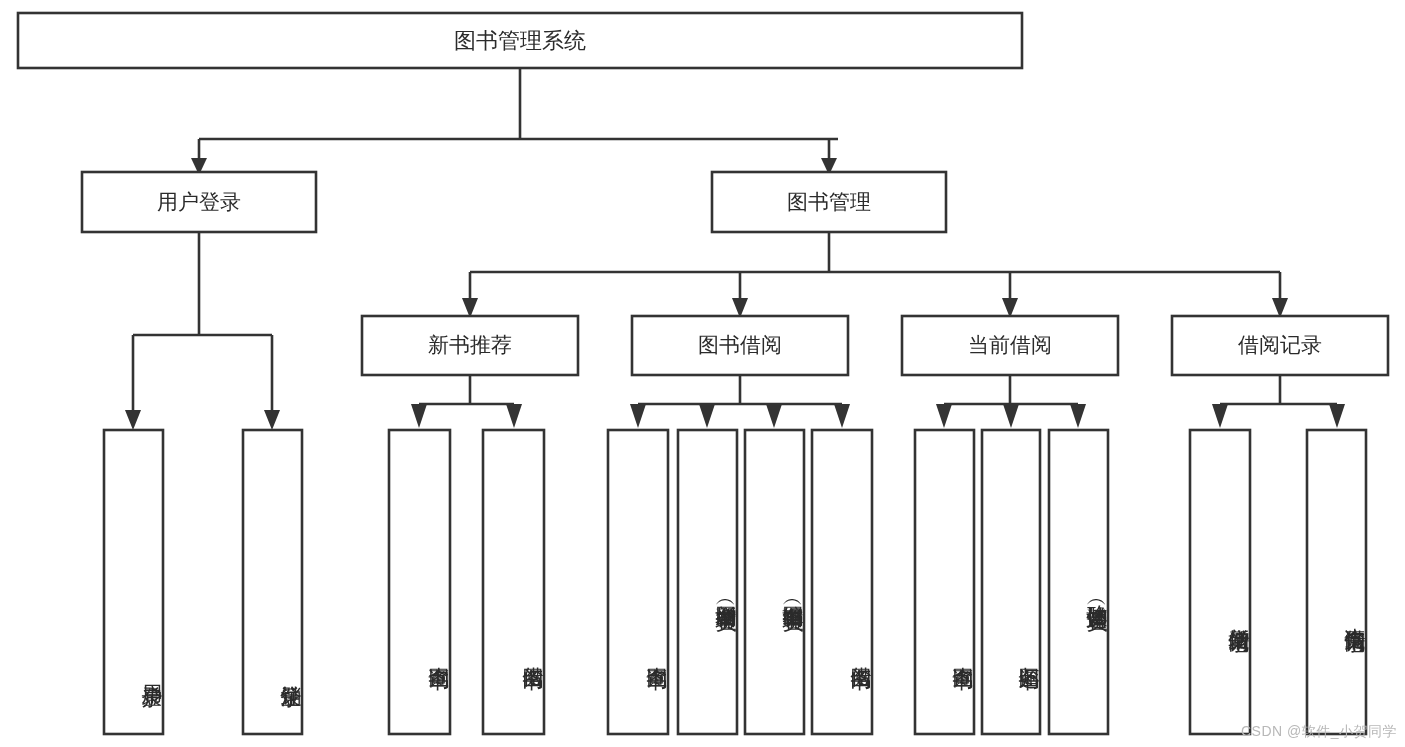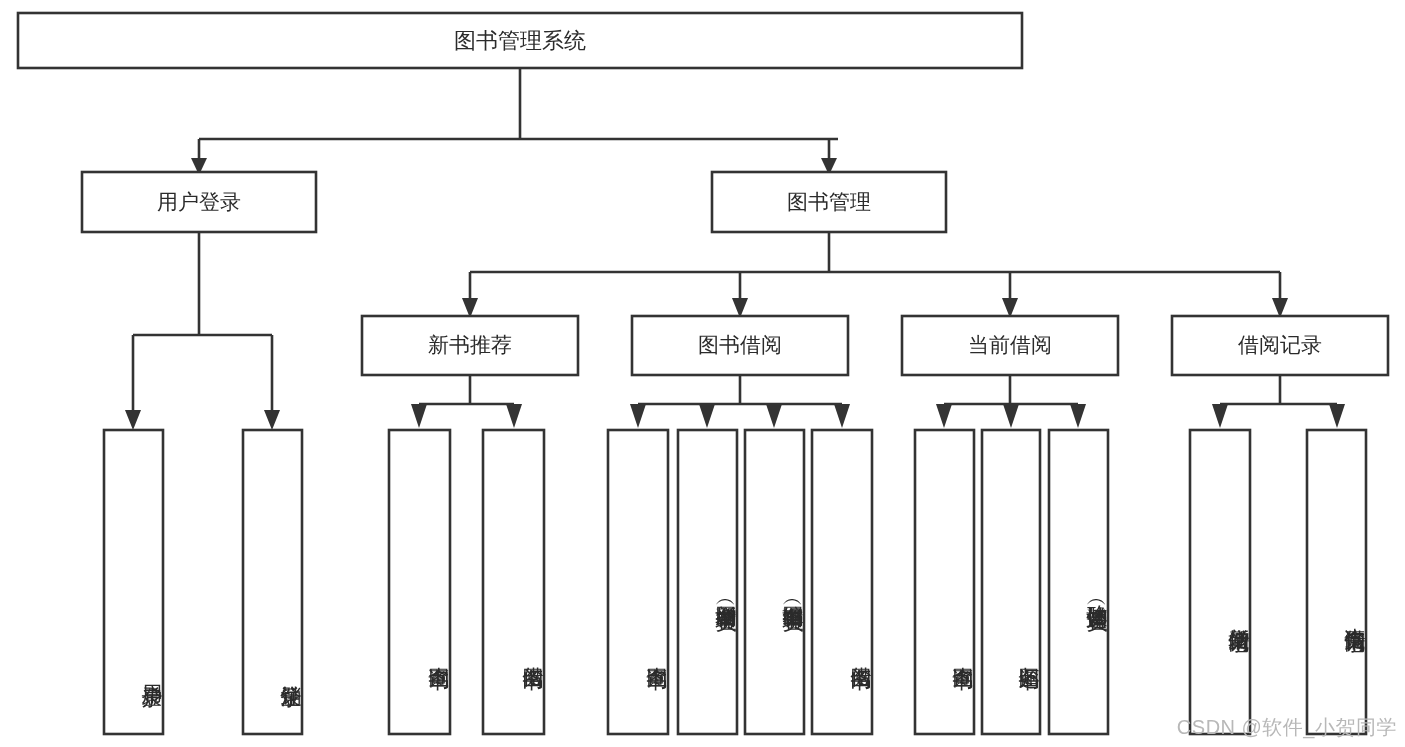--- a/index.html
+++ b/index.html
@@ -65,21 +65,21 @@
     color: #2b2b2b;
     letter-spacing: 1px;
     white-space: nowrap;
     pointer-events: none;
   }
   .watermark {
     position: absolute;
     right: 8px;
     bottom: 6px;
     font-family: "Liberation Sans", "DejaVu Sans", sans-serif;
-    font-size: 20px;
+    font-size: 14px;
     color: #b8b8b8;
     letter-spacing: 0.5px;
     white-space: nowrap;
   }
 </style>
 </head>
 <body>
 
 <div id="diagram-root">
 

